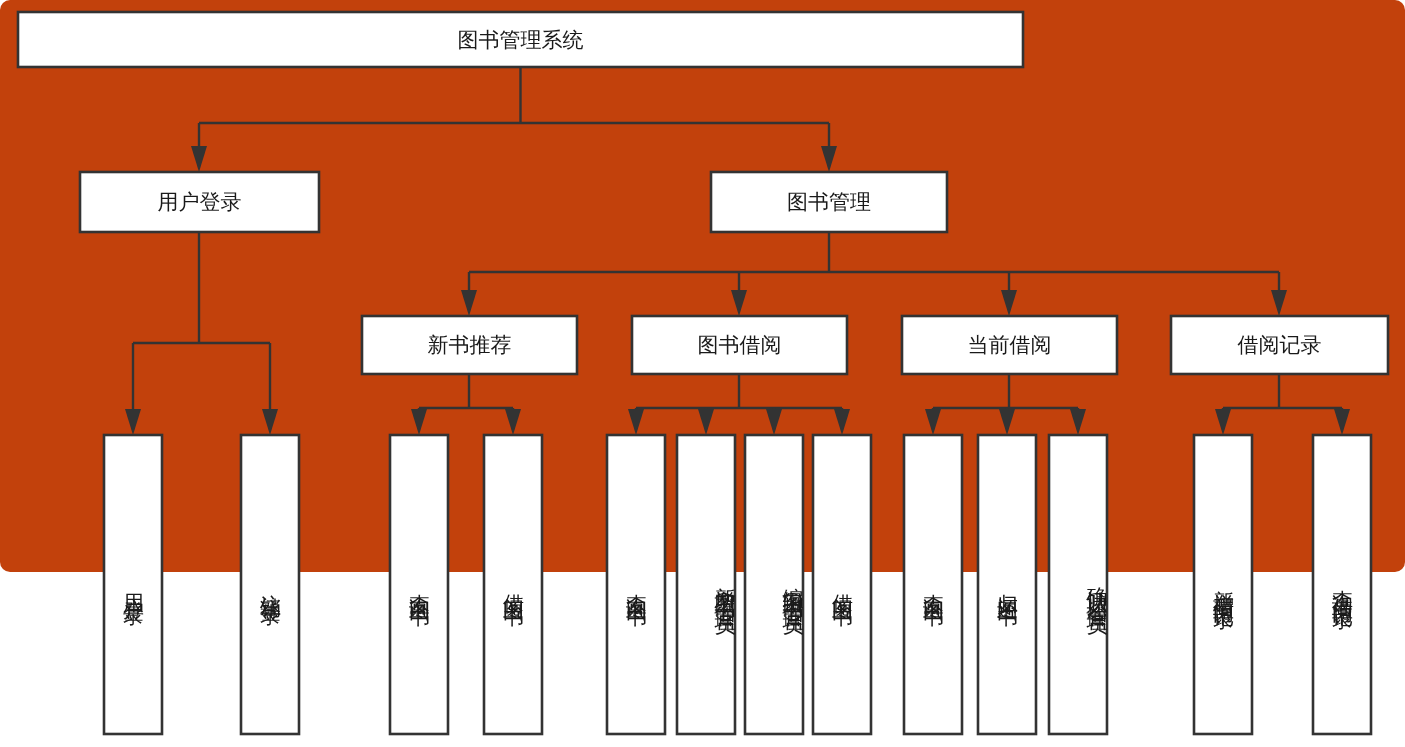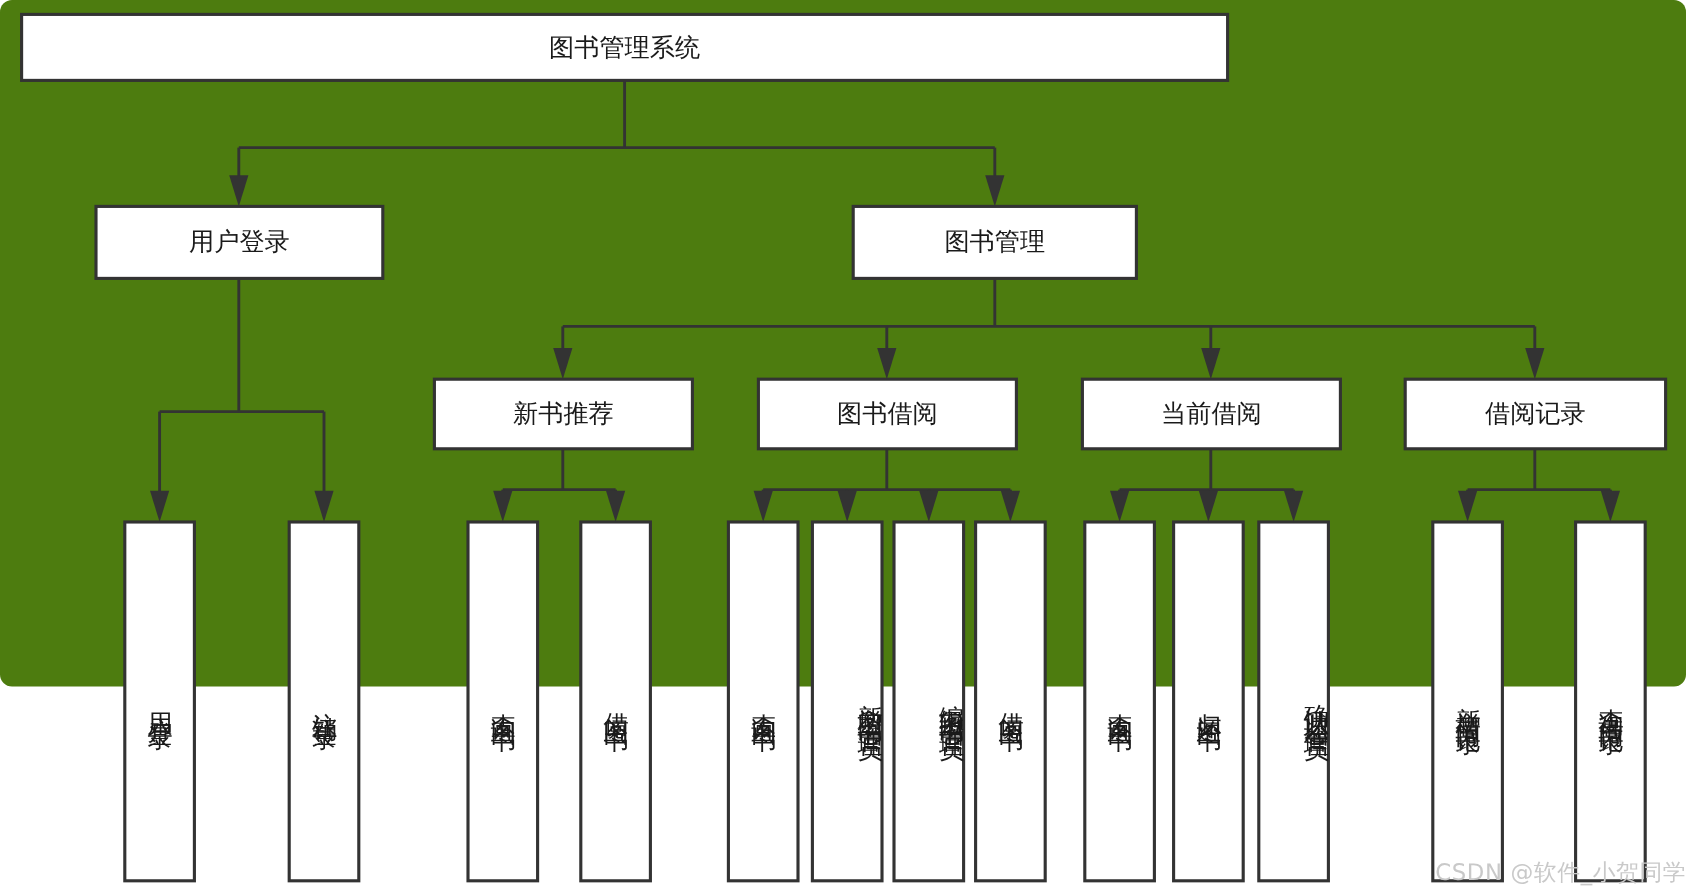--- a/index.html
+++ b/index.html
@@ -11,21 +11,21 @@
   body {
     width: 1405px;
     height: 747px;
     font-family: "DejaVu Sans", "Liberation Sans", sans-serif;
     overflow: hidden;
   }
   #diagram-root {
     position: relative;
     width: 1405px;
     height: 572px;
-    background: #4d7c0f;
+    background: #c2410c;
     border-radius: 10px;
   }
   svg#flow-svg {
     position: absolute;
     left: 0;
     top: 0;
     width: 1405px;
     height: 747px;
     display: block;
   }
@@ -202,15 +202,14 @@
     <div class="vtext-wrap" style="left:813px; top:435px; width:58px; height:299px;">借阅图书</div>
 
     <div class="vtext-wrap" style="left:904px; top:435px; width:58px; height:299px;">查询图书</div>
     <div class="vtext-wrap" style="left:978px; top:435px; width:58px; height:299px;">归还图书</div>
     <div class="vtext-wrap" style="left:1049px; top:435px; width:58px; height:299px; align-items:flex-start; padding-top:6px;">确认归还（管理员）</div>
 
     <div class="vtext-wrap" style="left:1194px; top:435px; width:58px; height:299px;">新增借阅记录</div>
     <div class="vtext-wrap" style="left:1313px; top:435px; width:58px; height:299px;">查询借阅记录</div>
   </div>
 
-  <div class="watermark" style="left:1196px; top:714px;">CSDN @软件_小贺同学</div>
 
 </div>
 
 </body></html>

